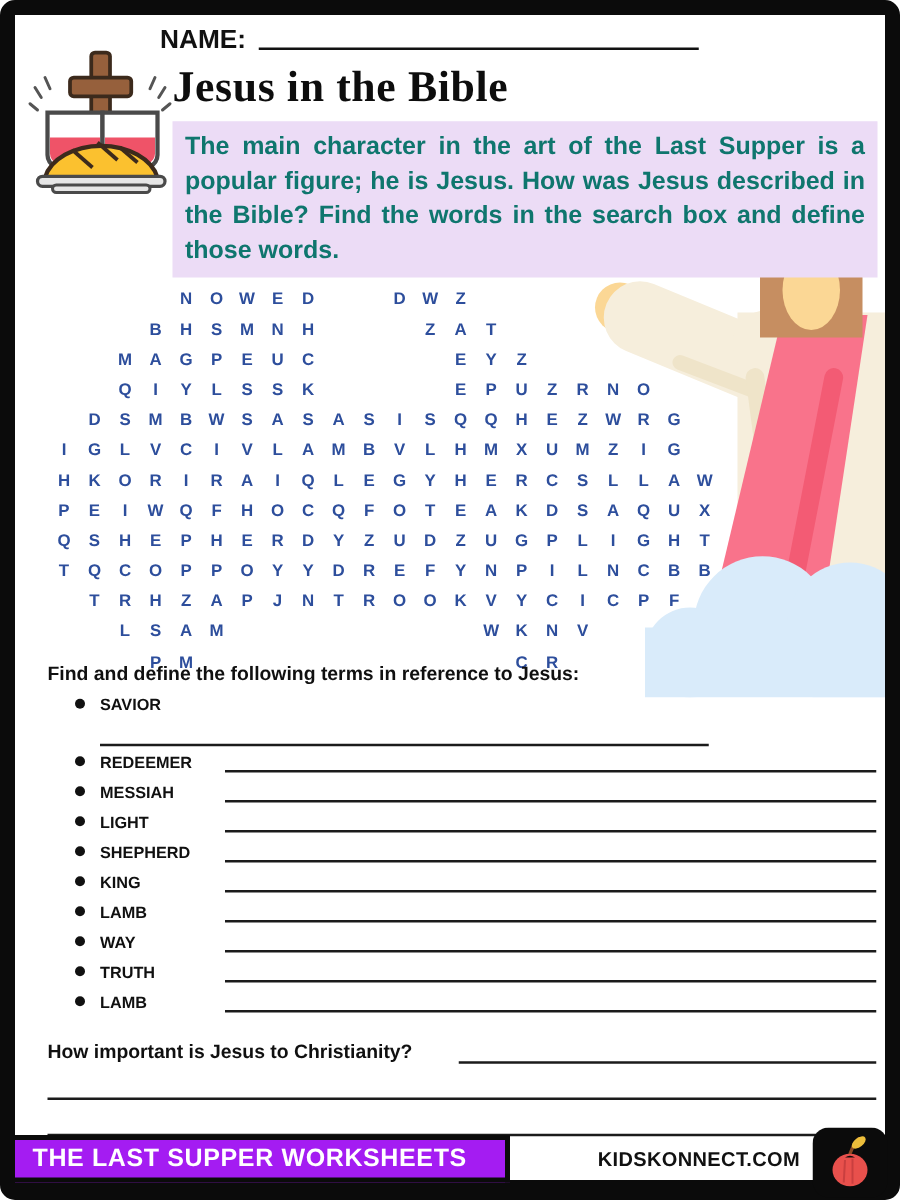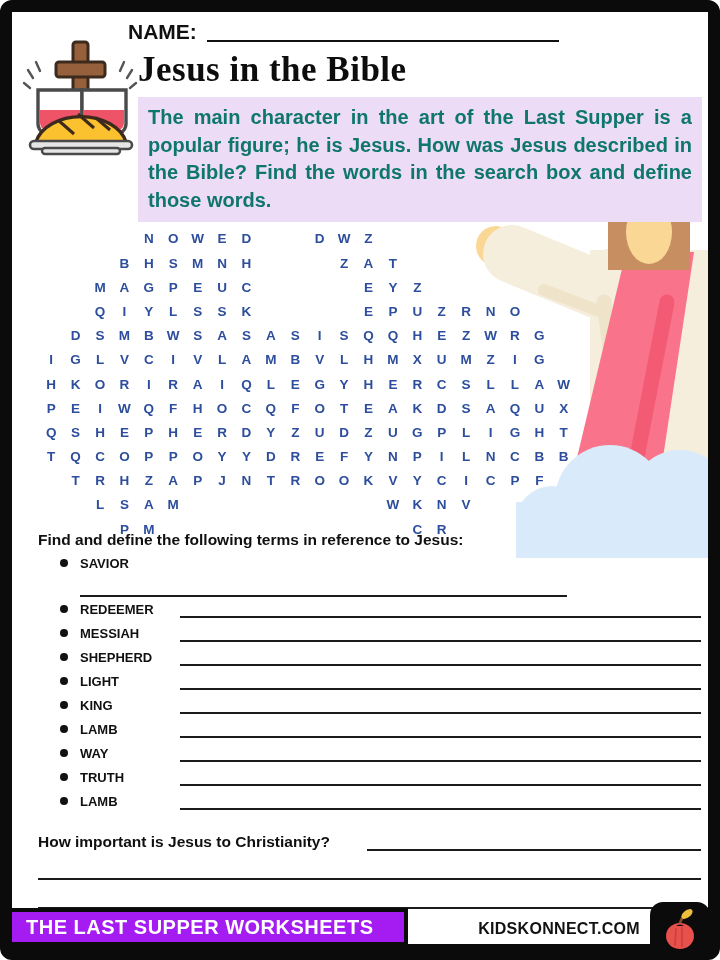--- a/index.html
+++ b/index.html
@@ -6,21 +6,21 @@
   body{
     width:720px;height:960px;position:relative;background:#ffffff;
     font-family:"Liberation Sans",sans-serif;overflow:hidden;
   }
   
   .frame{
     position:absolute;inset:0;border:12px solid #0b0b0b;border-bottom-width:16px;
     border-radius:12px;box-sizing:border-box;z-index:40;pointer-events:none;
   }
   
-  .name-row{position:absolute;left:128px;top:20px;display:flex;align-items:flex-end;z-index:3;}
+  .name-row{position:absolute;left:128px;top:20px;display:flex;z-index:3;}
   .name-label{font-size:21px;font-weight:bold;color:#111;}
   .name-line{width:352px;border-bottom:2.5px solid #111;margin-left:10px;margin-bottom:2px;height:18px;}
   .supper-icon{position:absolute;left:20px;top:38px;z-index:3;}
   .page-title{
     position:absolute;left:138px;top:50px;z-index:3;
     font-family:"Liberation Serif",serif;font-weight:bold;font-size:35px;color:#0d0d0d;letter-spacing:0.5px;
   }
   .description{
     position:absolute;left:138px;top:97px;width:564px;box-sizing:border-box;z-index:3;
     background:#ecdcf6;padding:7px 10px 8px 10px;
@@ -532,26 +532,26 @@
       <span class="term-label">REDEEMER</span>
       <span class="term-line"></span>
     </div>
     <div class="term-row">
       <span class="bullet"></span>
       <span class="term-label">MESSIAH</span>
       <span class="term-line"></span>
     </div>
     <div class="term-row">
       <span class="bullet"></span>
+      <span class="term-label">LIGHT</span>
+      <span class="term-line"></span>
+    </div>
+    <div class="term-row">
+      <span class="bullet"></span>
       <span class="term-label">SHEPHERD</span>
-      <span class="term-line"></span>
-    </div>
-    <div class="term-row">
-      <span class="bullet"></span>
-      <span class="term-label">LIGHT</span>
       <span class="term-line"></span>
     </div>
     <div class="term-row">
       <span class="bullet"></span>
       <span class="term-label">KING</span>
       <span class="term-line"></span>
     </div>
     <div class="term-row">
       <span class="bullet"></span>
       <span class="term-label">LAMB</span>

